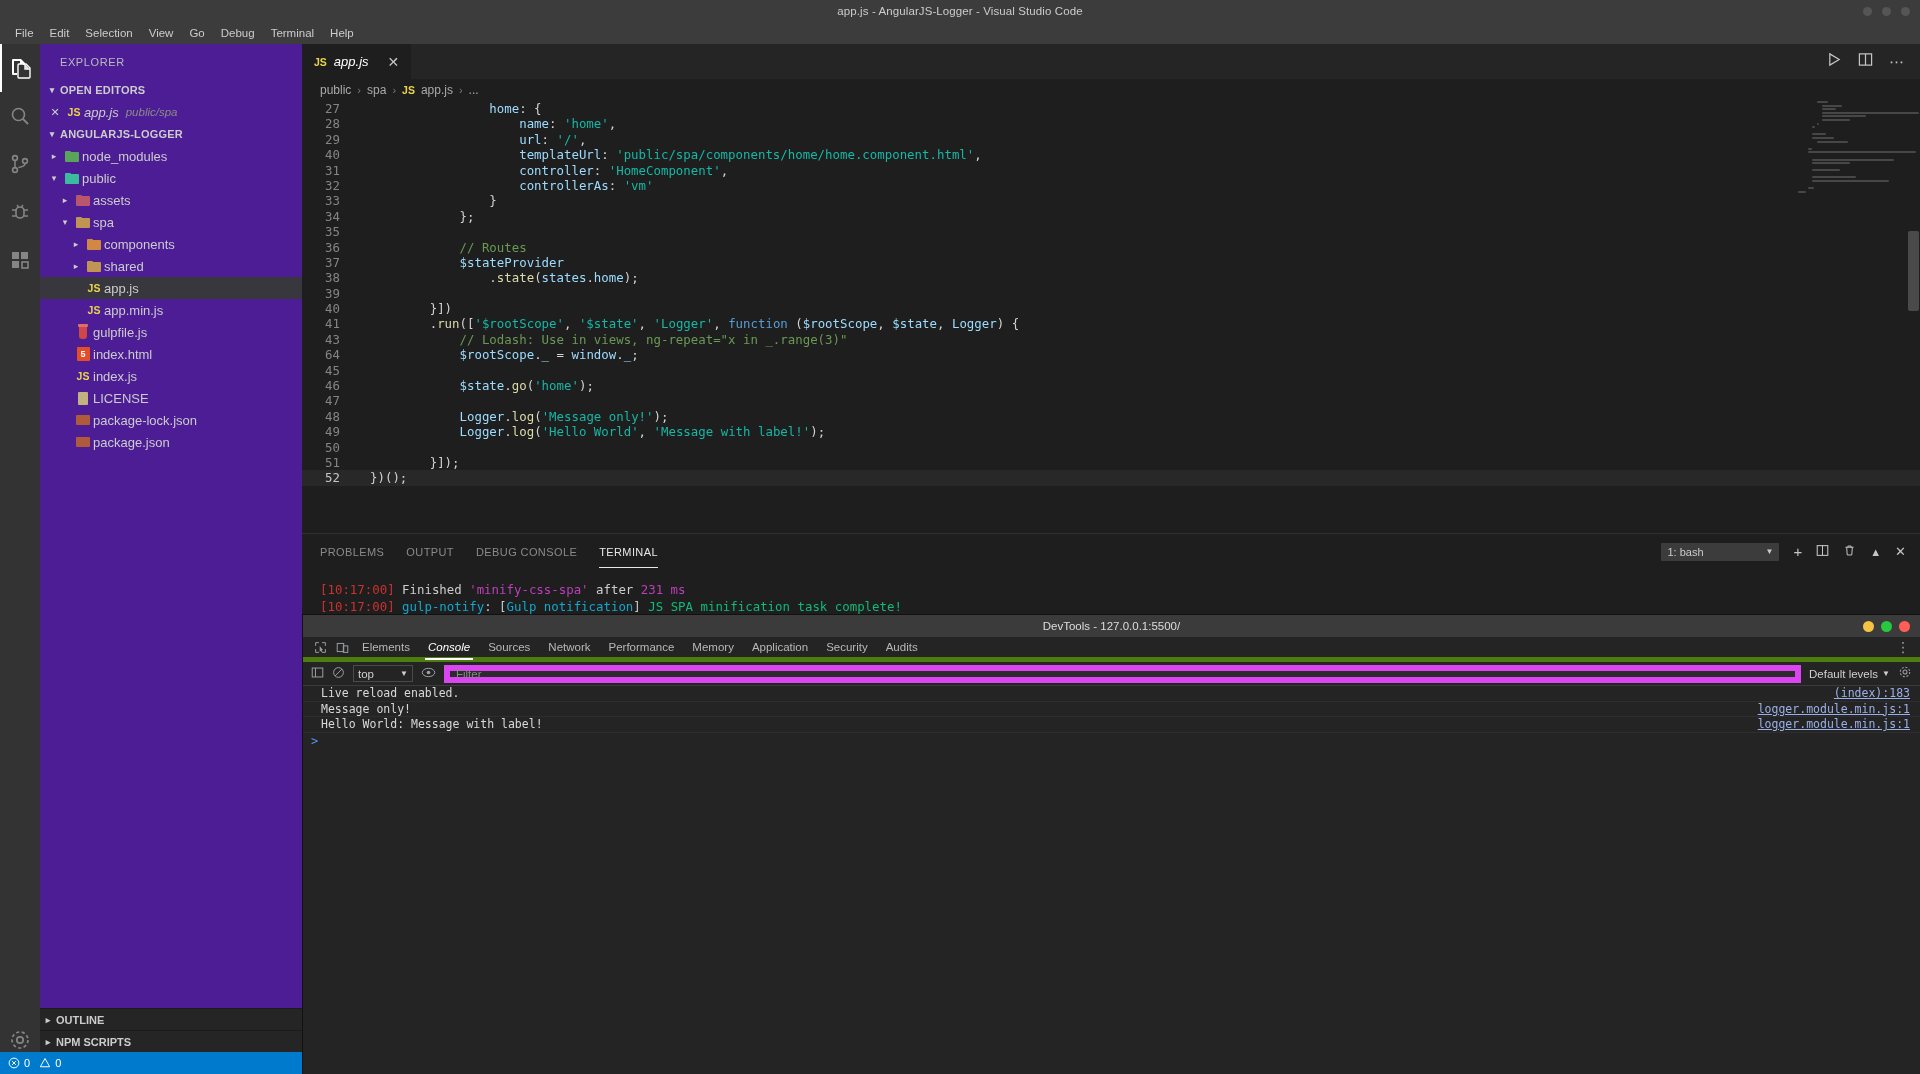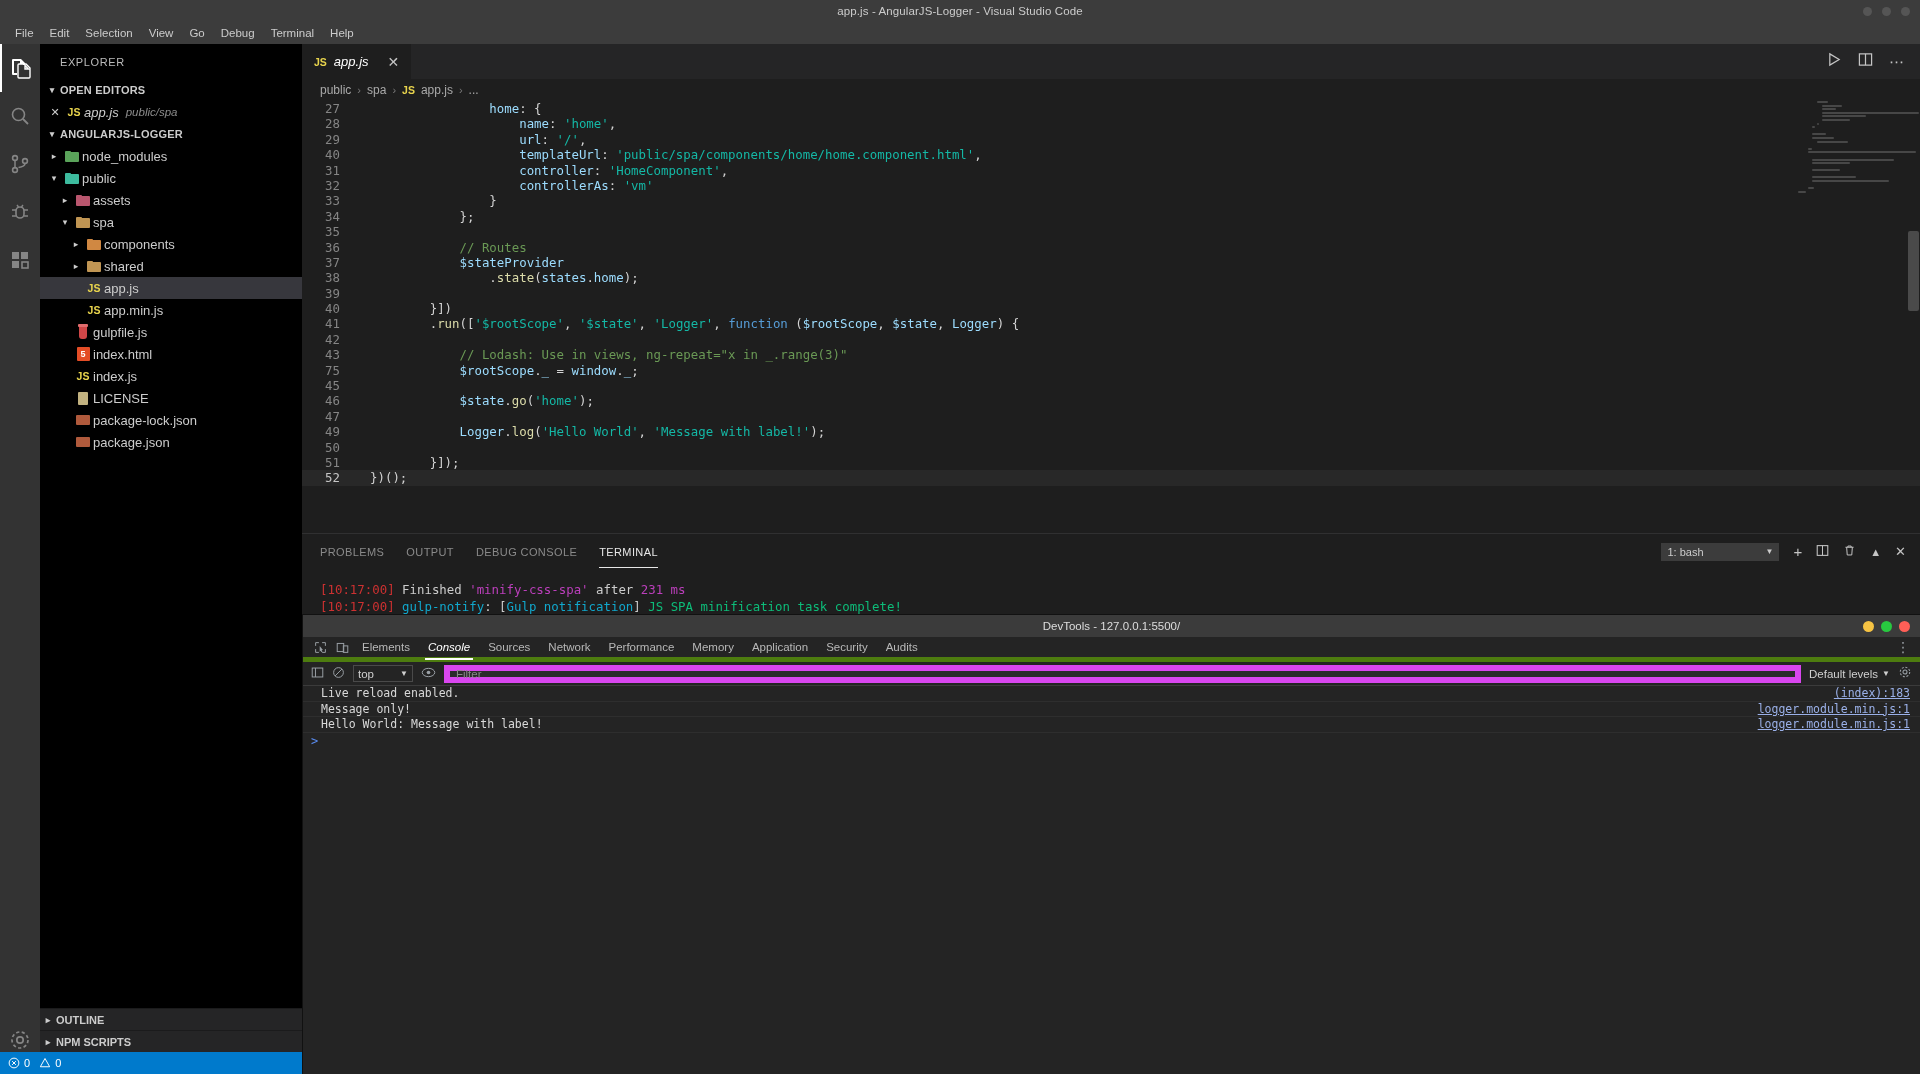--- a/index.html
+++ b/index.html
@@ -35,21 +35,21 @@
   .act-icon { width: 40px; height: 48px; display: flex; align-items: center; justify-content: center; color: #858585; position: relative;}
   .act-icon.active { color: #ffffff; }
   .act-icon.active::before {
     content:''; position:absolute; left:0; top:0; bottom:0; width:2px; background:#ffffff;
   }
   .act-bottom { margin-top: auto; }
 
   
   .sidebar {
     position: absolute; left: 40px; top: 44px; width: 262px; height: 1030px;
-    background: #000000; color: #cccccc; font-size: 12px;
+    background: #4c1d95; color: #cccccc; font-size: 12px;
   }
   .sb-header { height: 35px; display: flex; align-items: center; padding-left: 20px;
     font-size: 11px; letter-spacing: .6px; color: #bbbbbb; text-transform: uppercase;}
   .sec-header {
     height: 22px; display: flex; align-items: center; padding-left: 4px;
     font-size: 11px; font-weight: bold; letter-spacing: .2px; color: #cccccc;
   }
   .chev { width: 16px; text-align: center; font-size: 9px; color: #cccccc; display:inline-block;}
   .tree-row {
     height: 22px; display: flex; align-items: center; font-size: 13px; color: #cccccc;
@@ -417,26 +417,26 @@
         <div class="coderow"><span class="lnum">32</span><span class="ctext"><span class="t-pl">                    </span><span class="t-prop">controllerAs</span><span class="t-pl">: </span><span class="t-str">'vm'</span></span></div>
         <div class="coderow"><span class="lnum">33</span><span class="ctext"><span class="t-pl">                }</span></span></div>
         <div class="coderow"><span class="lnum">34</span><span class="ctext"><span class="t-pl">            };</span></span></div>
         <div class="coderow"><span class="lnum">35</span><span class="ctext"><span class="t-pl"></span></span></div>
         <div class="coderow"><span class="lnum">36</span><span class="ctext"><span class="t-pl">            </span><span class="t-cmt">// Routes</span></span></div>
         <div class="coderow"><span class="lnum">37</span><span class="ctext"><span class="t-pl">            </span><span class="t-var">$stateProvider</span></span></div>
         <div class="coderow"><span class="lnum">38</span><span class="ctext"><span class="t-pl">                .</span><span class="t-fn">state</span><span class="t-pl">(</span><span class="t-var">states</span><span class="t-pl">.</span><span class="t-var">home</span><span class="t-pl">);</span></span></div>
         <div class="coderow"><span class="lnum">39</span><span class="ctext"><span class="t-pl"></span></span></div>
         <div class="coderow"><span class="lnum">40</span><span class="ctext"><span class="t-pl">        }])</span></span></div>
         <div class="coderow"><span class="lnum">41</span><span class="ctext"><span class="t-pl">        .</span><span class="t-fn">run</span><span class="t-pl">([</span><span class="t-str">'$rootScope'</span><span class="t-pl">, </span><span class="t-str">'$state'</span><span class="t-pl">, </span><span class="t-str">'Logger'</span><span class="t-pl">, </span><span class="t-key">function</span><span class="t-pl"> (</span><span class="t-var">$rootScope</span><span class="t-pl">, </span><span class="t-var">$state</span><span class="t-pl">, </span><span class="t-var">Logger</span><span class="t-pl">) {</span></span></div>
-        <div class="coderow"><span class="lnum">42</span><span class="ctext"><span class="t-pl"></span></span></div>
         <div class="coderow"><span class="lnum">43</span><span class="ctext"><span class="t-pl">            </span><span class="t-cmt">// Lodash: Use in views, ng-repeat="x in _.range(3)"</span></span></div>
-        <div class="coderow"><span class="lnum">75</span><span class="ctext"><span class="t-pl">            </span><span class="t-var">$rootScope</span><span class="t-pl">.</span><span class="t-var">_</span><span class="t-pl"> = </span><span class="t-var">window</span><span class="t-pl">.</span><span class="t-var">_</span><span class="t-pl">;</span></span></div>
+        <div class="coderow"><span class="lnum">64</span><span class="ctext"><span class="t-pl">            </span><span class="t-var">$rootScope</span><span class="t-pl">.</span><span class="t-var">_</span><span class="t-pl"> = </span><span class="t-var">window</span><span class="t-pl">.</span><span class="t-var">_</span><span class="t-pl">;</span></span></div>
         <div class="coderow"><span class="lnum">45</span><span class="ctext"><span class="t-pl"></span></span></div>
         <div class="coderow"><span class="lnum">46</span><span class="ctext"><span class="t-pl">            </span><span class="t-var">$state</span><span class="t-pl">.</span><span class="t-fn">go</span><span class="t-pl">(</span><span class="t-str">'home'</span><span class="t-pl">);</span></span></div>
         <div class="coderow"><span class="lnum">47</span><span class="ctext"><span class="t-pl"></span></span></div>
+        <div class="coderow"><span class="lnum">48</span><span class="ctext"><span class="t-pl">            </span><span class="t-var">Logger</span><span class="t-pl">.</span><span class="t-fn">log</span><span class="t-pl">(</span><span class="t-str">'Message only!'</span><span class="t-pl">);</span></span></div>
         <div class="coderow"><span class="lnum">49</span><span class="ctext"><span class="t-pl">            </span><span class="t-var">Logger</span><span class="t-pl">.</span><span class="t-fn">log</span><span class="t-pl">(</span><span class="t-str">'Hello World'</span><span class="t-pl">, </span><span class="t-str">'Message with label!'</span><span class="t-pl">);</span></span></div>
         <div class="coderow"><span class="lnum">50</span><span class="ctext"><span class="t-pl"></span></span></div>
         <div class="coderow"><span class="lnum">51</span><span class="ctext"><span class="t-pl">        }]);</span></span></div>
         <div class="coderow cur"><span class="lnum">52</span><span class="ctext"><span class="t-pl">})();</span></span></div>
       </div>
   </div>
 
   <div class="minimap" id="minimap">
       <div class="mm-line" style="width: 10.15%; margin-left: 17.6%;"></div>
       <div class="mm-line" style="width: 18.85%; margin-left: 22%;"></div>

